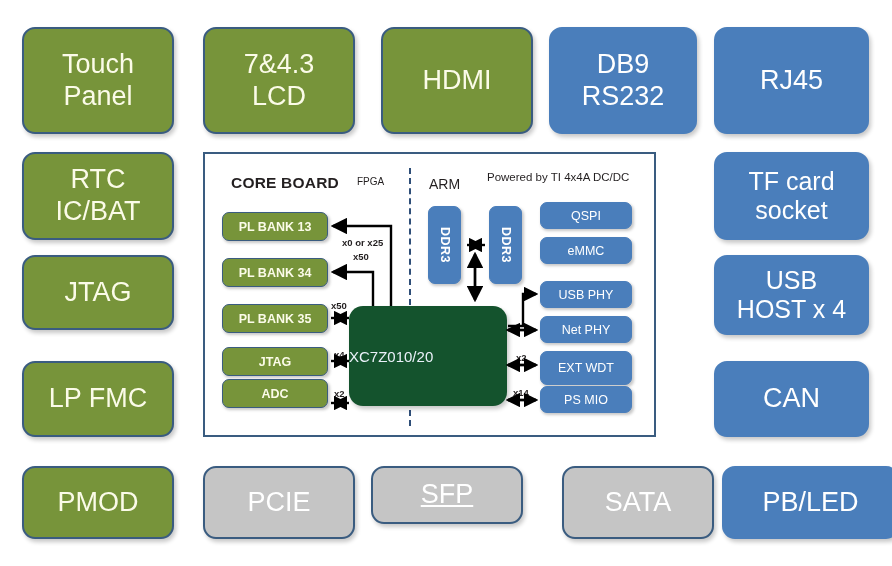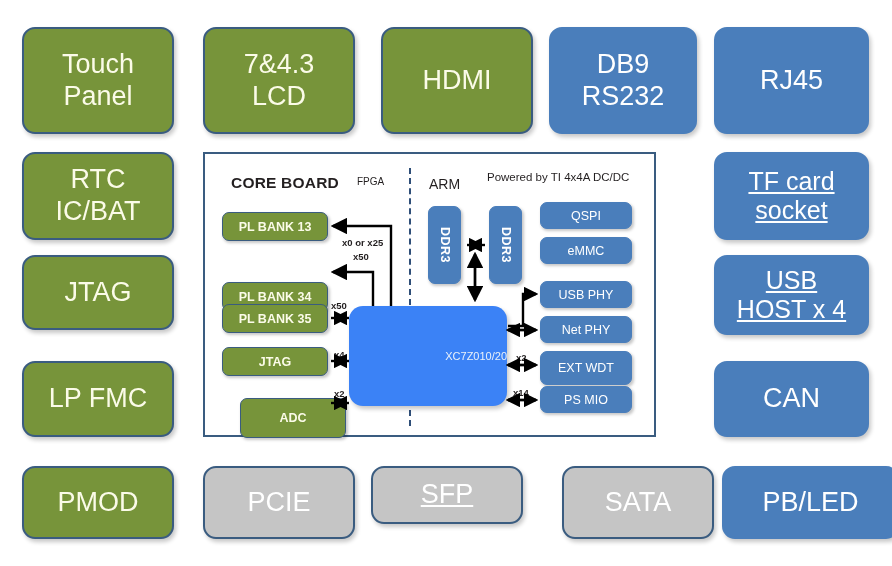--- a/index.html
+++ b/index.html
@@ -45,21 +45,21 @@
     border: 2.5px solid #4a7ebb;
     color: #ffffff;
   }
   .box.gray {
     background: #c5c5c5;
     border: 2.5px solid #3a5c80;
     color: #ffffff;
   }
 
   .f28 { font-size: 27px; }
-  .f26 { font-size: 25px; text-decoration: underline; }
+  .f26 { font-size: 25px; }
 
   
   #core-board {
     position: absolute;
     left: 203px;
     top: 152px;
     width: 453px;
     height: 285px;
     background: #ffffff;
     border: 2.5px solid #3a5c80;
@@ -131,28 +131,28 @@
     font-weight: bold;
     letter-spacing: 0.5px;
   }
 
   #soc {
     position: absolute;
     left: 144px;
     top: 152px;
     width: 158px;
     height: 100px;
-    background: #3b82f6;
+    background: #14532d;
     border-radius: 14px;
     box-shadow: 2px 3px 4px rgba(0,0,0,0.22);
     display: flex;
     align-items: center;
-    justify-content: flex-end;
+    justify-content: flex-start;
     color: #eaf1f9;
-    font-size: 11px;
+    font-size: 15px;
     box-sizing: border-box;
   }
 
   
   .alabel {
     position: absolute;
     font-size: 9.5px;
     color: #231f20;
     white-space: nowrap;
     font-weight: bold;
@@ -277,30 +277,30 @@
     <div class="cb-label" id="cb-title">CORE BOARD</div>
     <div class="cb-label" id="cb-fpga">FPGA</div>
     <div class="cb-label" id="cb-arm">ARM</div>
     <div class="cb-label" id="cb-power">Powered by TI 4x4A DC/DC</div>
 
     <div id="divider"></div>
 
     <div class="iblock green" style="left:17px; top:58px; width:106px; height:29px;">
       <span>PL BANK 13</span>
     </div>
-    <div class="iblock green" style="left:17px; top:104px; width:106px; height:29px;margin-top:24px;">
+    <div class="iblock green" style="left:17px; top:104px; width:106px; height:29px;">
       <span>PL BANK 34</span>
     </div>
     <div class="iblock green" style="left:17px; top:150px; width:106px; height:29px;">
       <span>PL BANK 35</span>
     </div>
     <div class="iblock green" style="left:17px; top:193px; width:106px; height:29px;">
       <span>JTAG</span>
     </div>
-    <div class="iblock green" style="left:17px; top:244px; width:106px; height:40px;margin-left:18px;">
+    <div class="iblock green" style="left:17px; top:225px; width:106px; height:29px;">
       <span>ADC</span>
     </div>
 
     <div id="soc">
       <span>XC7Z010/20</span>
     </div>
 
     <div class="iblock blue" style="left:223px; top:52px; width:33px; height:78px;">
       <span class="vtext">DDR3</span>
     </div>

